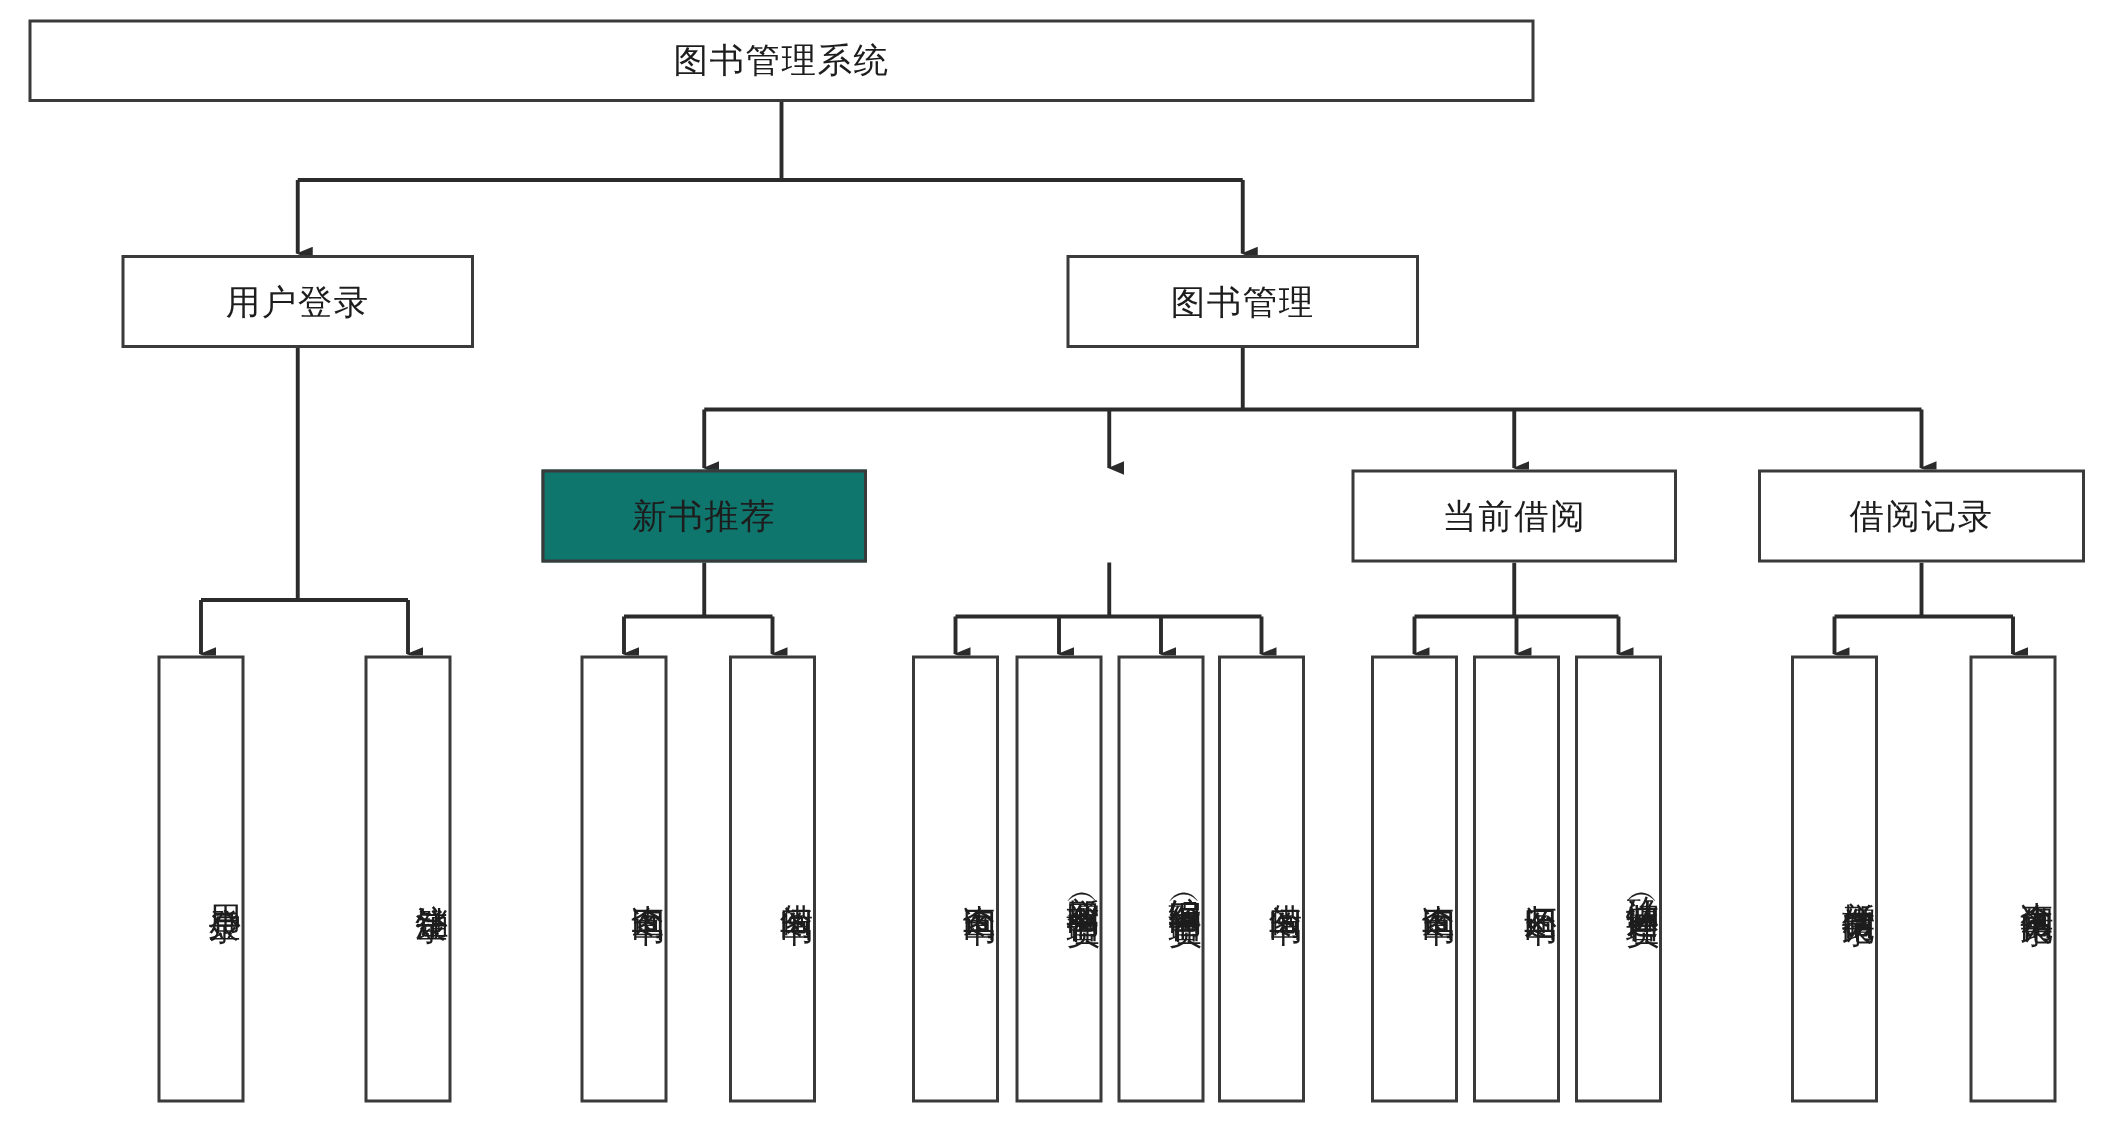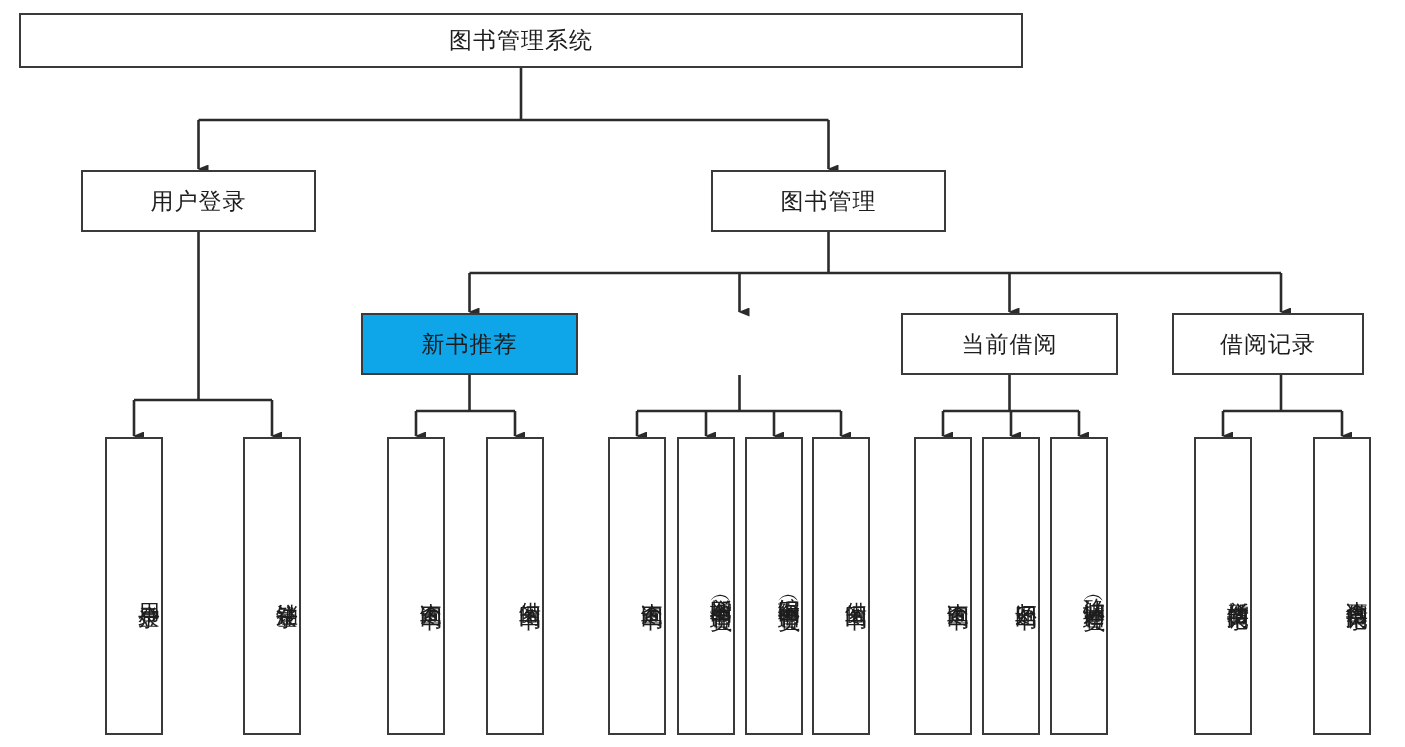--- a/index.html
+++ b/index.html
@@ -113,27 +113,27 @@
     <span class="hlabel">图书管理系统</span>
   </div>
 
   <div class="node horizontal" style="left: 81px; top: 170px; width: 235px; height: 62px; border-color: rgb(58, 58, 58); background: rgb(255, 255, 255); color: rgb(29, 29, 29);">
     <span class="hlabel">用户登录</span>
   </div>
   <div class="node horizontal" style="left: 711px; top: 170px; width: 235px; height: 62px; border-color: rgb(58, 58, 58); background: rgb(255, 255, 255); color: rgb(29, 29, 29);">
     <span class="hlabel">图书管理</span>
   </div>
 
-  <div class="node horizontal" style="left: 361px; top: 313px; width: 217px; height: 62px; border-color: rgb(58, 58, 58); background: #0ea5e9; color: rgb(29, 29, 29);">
+  <div class="node horizontal" style="left: 361px; top: 313px; width: 217px; height: 62px; border-color: rgb(58, 58, 58); background: #0f766e; color: rgb(29, 29, 29);">
     <span class="hlabel">新书推荐</span>
   </div>
   <div class="node horizontal" style="left: 901px; top: 313px; width: 217px; height: 62px; border-color: rgb(58, 58, 58); background: rgb(255, 255, 255); color: rgb(29, 29, 29);">
     <span class="hlabel">当前借阅</span>
   </div>
-  <div class="node horizontal" style="left: 1172px; top: 313px; width: 192px; height: 62px; border-color: rgb(58, 58, 58); background: rgb(255, 255, 255); color: rgb(29, 29, 29);">
+  <div class="node horizontal" style="left: 1172px; top: 313px; width: 218px; height: 62px; border-color: rgb(58, 58, 58); background: rgb(255, 255, 255); color: rgb(29, 29, 29);">
     <span class="hlabel">借阅记录</span>
   </div>
 
   <div class="node vertical" style="left: 105px; top: 437px; width: 58px; height: 298px; border-color: rgb(58, 58, 58); background: rgb(255, 255, 255); color: rgb(29, 29, 29);">
     <span class="vlabel">用户登录</span>
   </div>
   <div class="node vertical" style="left: 243px; top: 437px; width: 58px; height: 298px; border-color: rgb(58, 58, 58); background: rgb(255, 255, 255); color: rgb(29, 29, 29);">
     <span class="vlabel">注销登录</span>
   </div>
   <div class="node vertical" style="left: 387px; top: 437px; width: 58px; height: 298px; border-color: rgb(58, 58, 58); background: rgb(255, 255, 255); color: rgb(29, 29, 29);">

